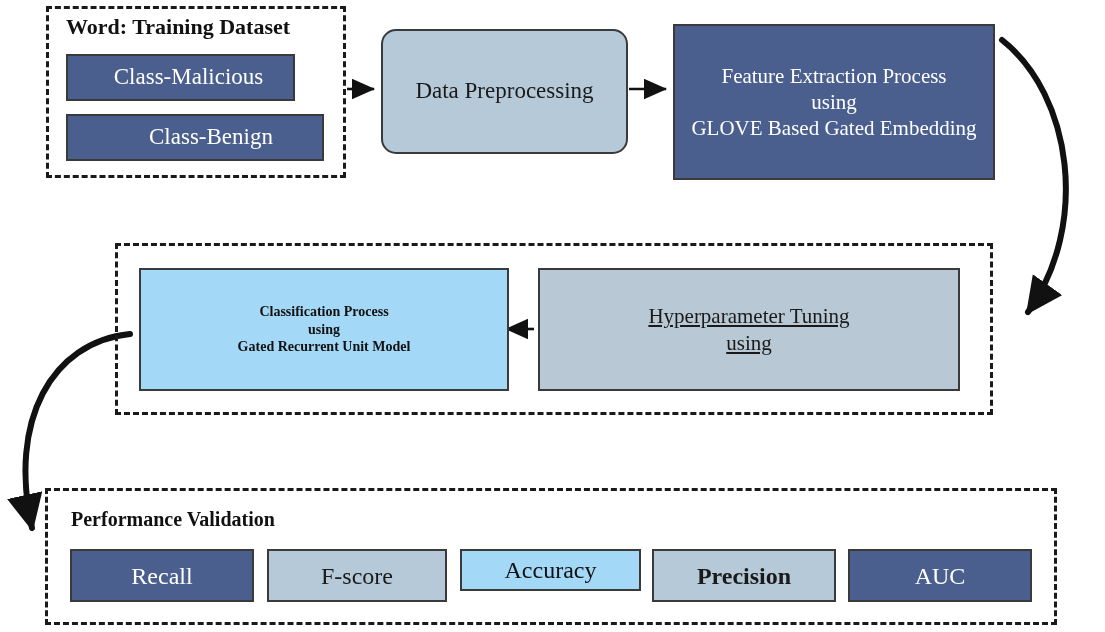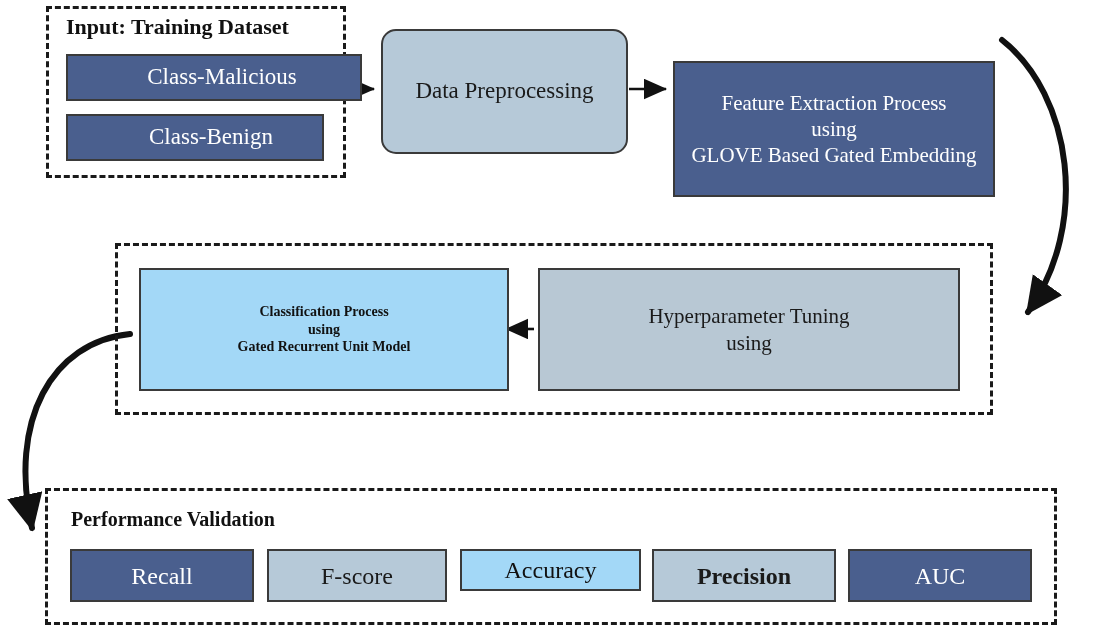--- a/index.html
+++ b/index.html
@@ -34,41 +34,41 @@
     align-items: center;
     justify-content: center;
     text-align: center;
     line-height: 1.25;
     font-family: "Liberation Serif", "DejaVu Serif", serif;
   }
   .box .txt { display: block; width: 100%; }
   .fill-navy   { background: #4a5f8e; color: #ffffff; }
   .fill-steel  { background: #b6c9d8; color: #1a1a1a; }
   .fill-cyan   { background: #a3d8f7; color: #111111; }
-  .fill-gray   { background: #b8c8d4; color: #1a1a1a; }
+  .fill-gray   { background: #b8c8d4; color: #1a1a1a; text-decoration: underline; }
 
   .label-heading {
     position: absolute;
     font-weight: bold;
     color: #111111;
     font-family: "Liberation Serif", "DejaVu Serif", serif;
     white-space: nowrap;
   }
 
   
   #group-input      { left: 46px;  top: 6px;   width: 300px; height: 172px; }
   #group-middle     { left: 115px; top: 243px; width: 878px; height: 172px; }
   #group-perf       { left: 45px;  top: 488px; width: 1012px; height: 137px; }
 
-  #box-class-malicious { left: 66px; top: 54px;  width: 296px; height: 47px;
+  #box-class-malicious { left: 66px; top: 54px;  width: 229px; height: 47px;
                          justify-content: flex-start; padding-left: 16px; font-size: 23px; }
   #box-class-benign    { left: 66px; top: 114px; width: 258px; height: 47px;
                          justify-content: flex-start; padding-left: 32px; font-size: 23px; }
   #box-preprocessing   { left: 381px; top: 29px; width: 247px; height: 125px; font-size: 23px; border-radius: 15px; }
-  #box-feature         { left: 673px; top: 24px; width: 322px; height: 136px; font-size: 21px; margin-top: 37px; }
+  #box-feature         { left: 673px; top: 24px; width: 322px; height: 156px; font-size: 21px; }
 
   #box-classification  { left: 139px; top: 268px; width: 370px; height: 123px;
                          font-size: 14px; font-weight: bold; }
   #box-hyperparam      { left: 538px; top: 268px; width: 422px; height: 123px; font-size: 21px; }
 
   #label-perf { left: 71px; top: 508px; font-size: 20px; }
 
   #box-recall    { left: 70px;  top: 549px; width: 184px; height: 53px; font-size: 24px; }
   #box-fscore    { left: 267px; top: 549px; width: 180px; height: 53px; font-size: 24px; }
   #box-accuracy  { left: 460px; top: 549px; width: 181px; height: 42px; font-size: 24px; justify-content: center; }
@@ -116,21 +116,21 @@
 
     <g>
       <path d="M 130 334 C 52 342, 8 420, 32 528" fill="none" stroke="#111111" stroke-width="6" stroke-linecap="round" marker-end="url(#ah-big)"></path>
     </g>
   </svg>
 
   <div class="dashed-group" id="group-input"></div>
   <div class="dashed-group" id="group-middle"></div>
   <div class="dashed-group" id="group-perf"></div>
 
-  <div class="label-heading" style="left:66px; top:14px; font-size:22px;">Input: Training Dataset</div>
+  <div class="label-heading" style="left:66px; top:14px; font-size:22px;">Word: Training Dataset</div>
 
   <div class="label-heading" id="label-perf">Performance Validation</div>
 
   <div class="box fill-navy" id="box-class-malicious">
     <span class="txt">Class-Malicious</span>
   </div>
 
   <div class="box fill-navy" id="box-class-benign">
     <span class="txt">Class-Benign</span>
   </div>

